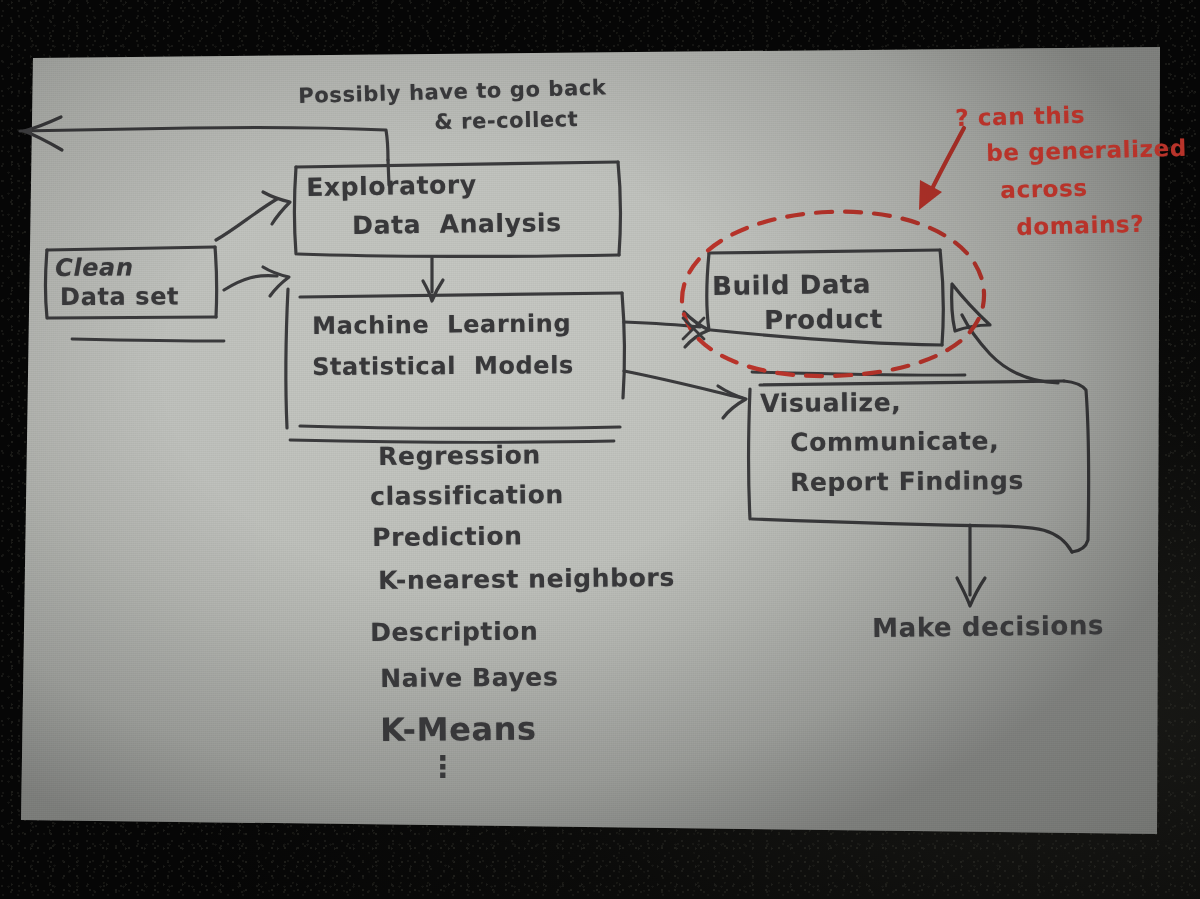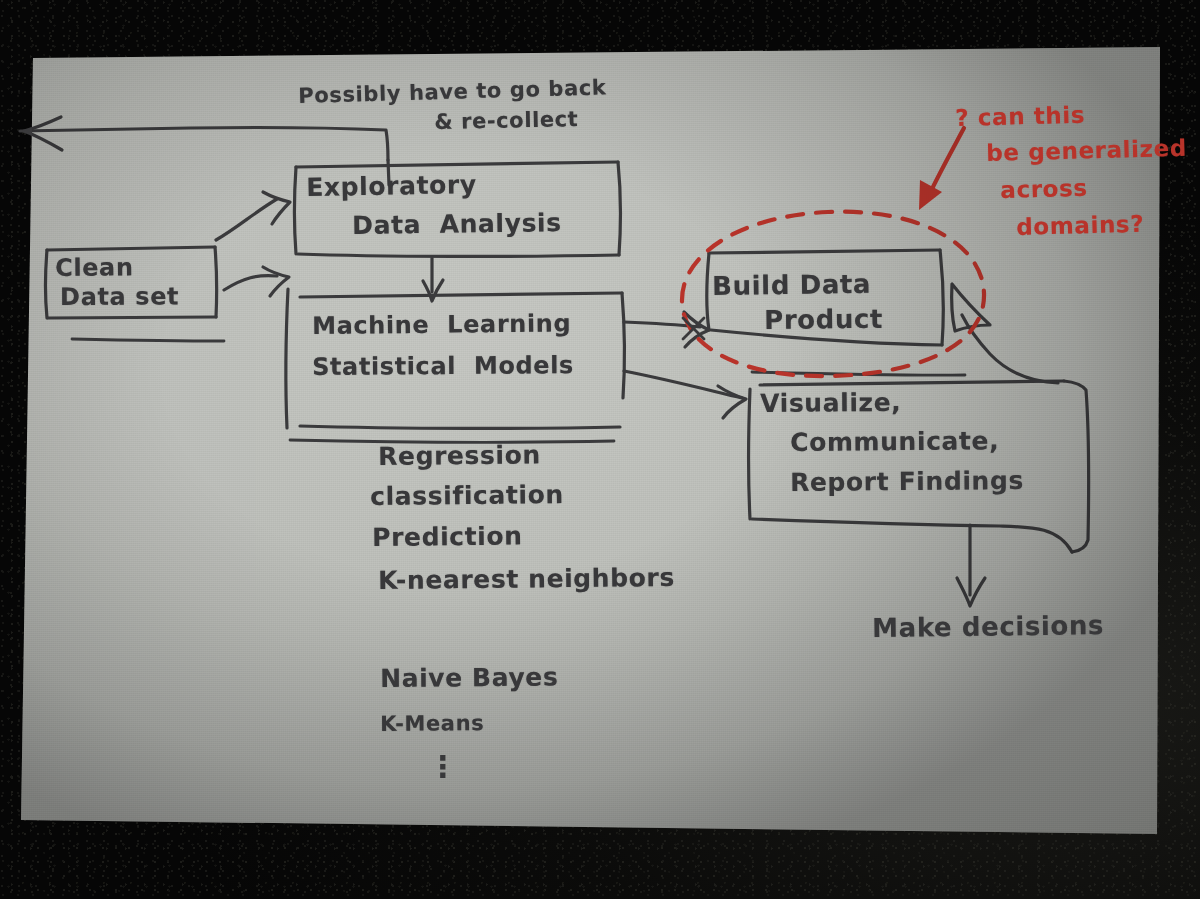--- a/index.html
+++ b/index.html
@@ -181,40 +181,41 @@
   </svg>
 
   <div id="vig"></div>
 
   <div class="hand" style="left:298px;top:84px;font-size:21px;transform:rotate(-1.6deg);">Possibly have to go back</div>
   <div class="hand" style="left:434px;top:110px;font-size:21px;transform:rotate(-1.2deg);">&amp; re-collect</div>
 
   <div class="hand" style="left:306px;top:173px;font-size:25px;transform:rotate(-1deg);">Exploratory</div>
   <div class="hand" style="left:352px;top:211px;font-size:25px;transform:rotate(-0.8deg);">Data  Analysis</div>
 
-  <div class="hand" style="left:55px;top:254px;font-size:24px;transform:rotate(-0.5deg);">Clean</div>
+  <div class="hand" style="left:55px;top:254px;font-size:24px;transform:rotate(-0.5deg);font-style:italic;">Clean</div>
   <div class="hand" style="left:60px;top:283px;font-size:24px;transform:rotate(-0.3deg);">Data set</div>
 
   <div class="hand" style="left:312px;top:312px;font-size:24px;transform:rotate(-0.6deg);">Machine  Learning</div>
   <div class="hand" style="left:312px;top:353px;font-size:24px;transform:rotate(-0.4deg);">Statistical  Models</div>
 
   <div class="hand" style="left:712px;top:271px;font-size:26px;transform:rotate(-0.8deg);">Build Data</div>
   <div class="hand" style="left:764px;top:305px;font-size:26px;transform:rotate(-0.6deg);text-align:right;">Product</div>
 
   <div class="hand" style="left:760px;top:389px;font-size:25px;transform:rotate(-0.5deg);">Visualize,</div>
   <div class="hand" style="left:790px;top:428px;font-size:25px;transform:rotate(-0.5deg);">Communicate,</div>
   <div class="hand" style="left:790px;top:468px;font-size:25px;transform:rotate(-0.5deg);">Report Findings</div>
 
   <div class="hand" style="left:378px;top:442px;font-size:25px;transform:rotate(-0.6deg);">Regression</div>
   <div class="hand" style="left:370px;top:482px;font-size:25px;transform:rotate(-0.6deg);">classification</div>
   <div class="hand" style="left:372px;top:523px;font-size:25px;transform:rotate(-0.6deg);">Prediction</div>
   <div class="hand" style="left:378px;top:566px;font-size:25px;transform:rotate(-0.6deg);">K-nearest neighbors</div>
 
+  <div class="hand" style="left:370px;top:618px;font-size:25px;transform:rotate(-0.5deg);">Description</div>
   <div class="hand" style="left:380px;top:664px;font-size:25px;transform:rotate(-0.5deg);">Naive Bayes</div>
-  <div class="hand" style="left:380px;top:712px;font-size:21px;transform:rotate(-0.5deg);">K-Means</div>
+  <div class="hand" style="left:380px;top:712px;font-size:32px;transform:rotate(-0.5deg);">K-Means</div>
 
   <div class="dots" style="left:428px;top:752px;font-size:30px;line-height:1;">⋮</div>
 
   <div class="hand" style="left:872px;top:613px;font-size:26px;transform:rotate(-0.7deg);">Make decisions</div>
 
   <div class="hand red" style="left:955px;top:105px;font-size:23px;transform:rotate(-1.5deg);">? can this</div>
   <div class="hand red" style="left:986px;top:140px;font-size:23px;transform:rotate(-1.5deg);">be generalized</div>
   <div class="hand red" style="left:1000px;top:177px;font-size:23px;transform:rotate(-1.5deg);">across</div>
   <div class="hand red" style="left:1016px;top:214px;font-size:23px;transform:rotate(-1.5deg);">domains?</div>
 

